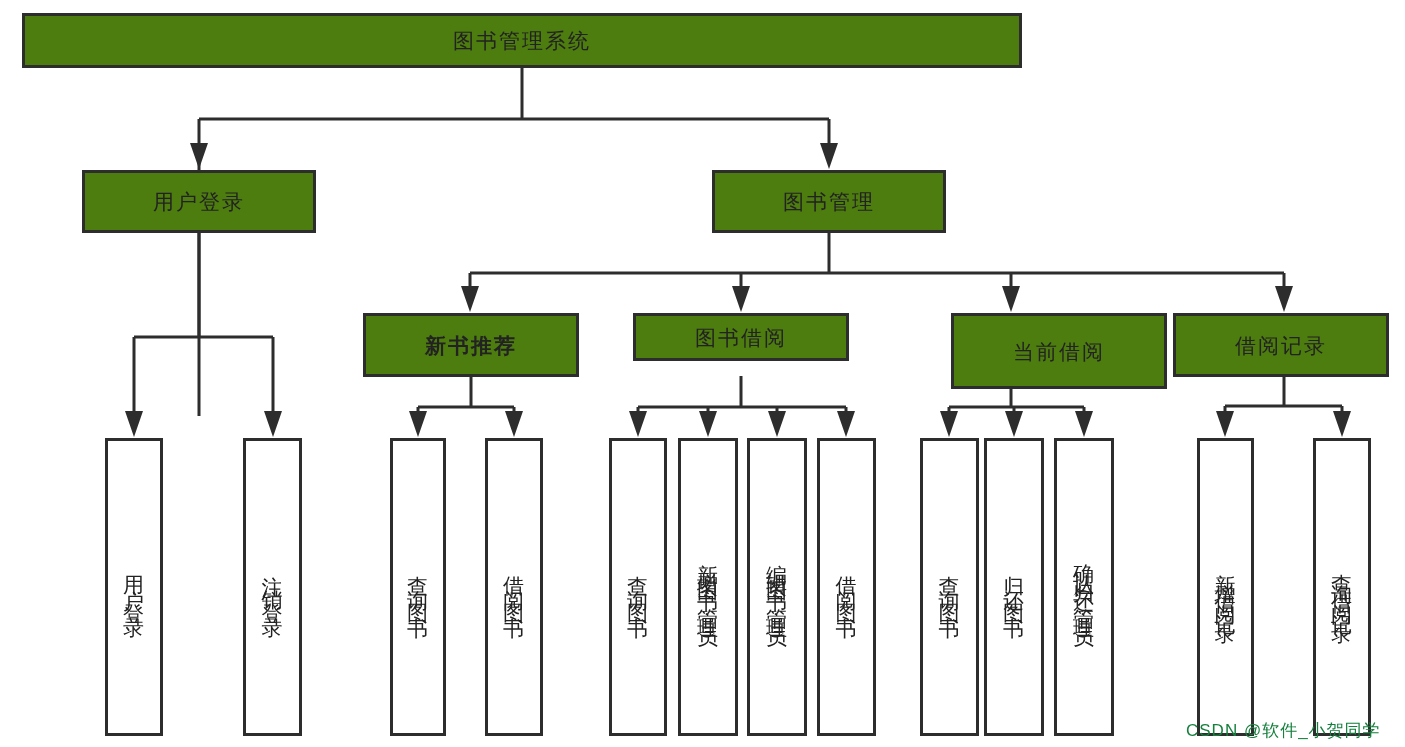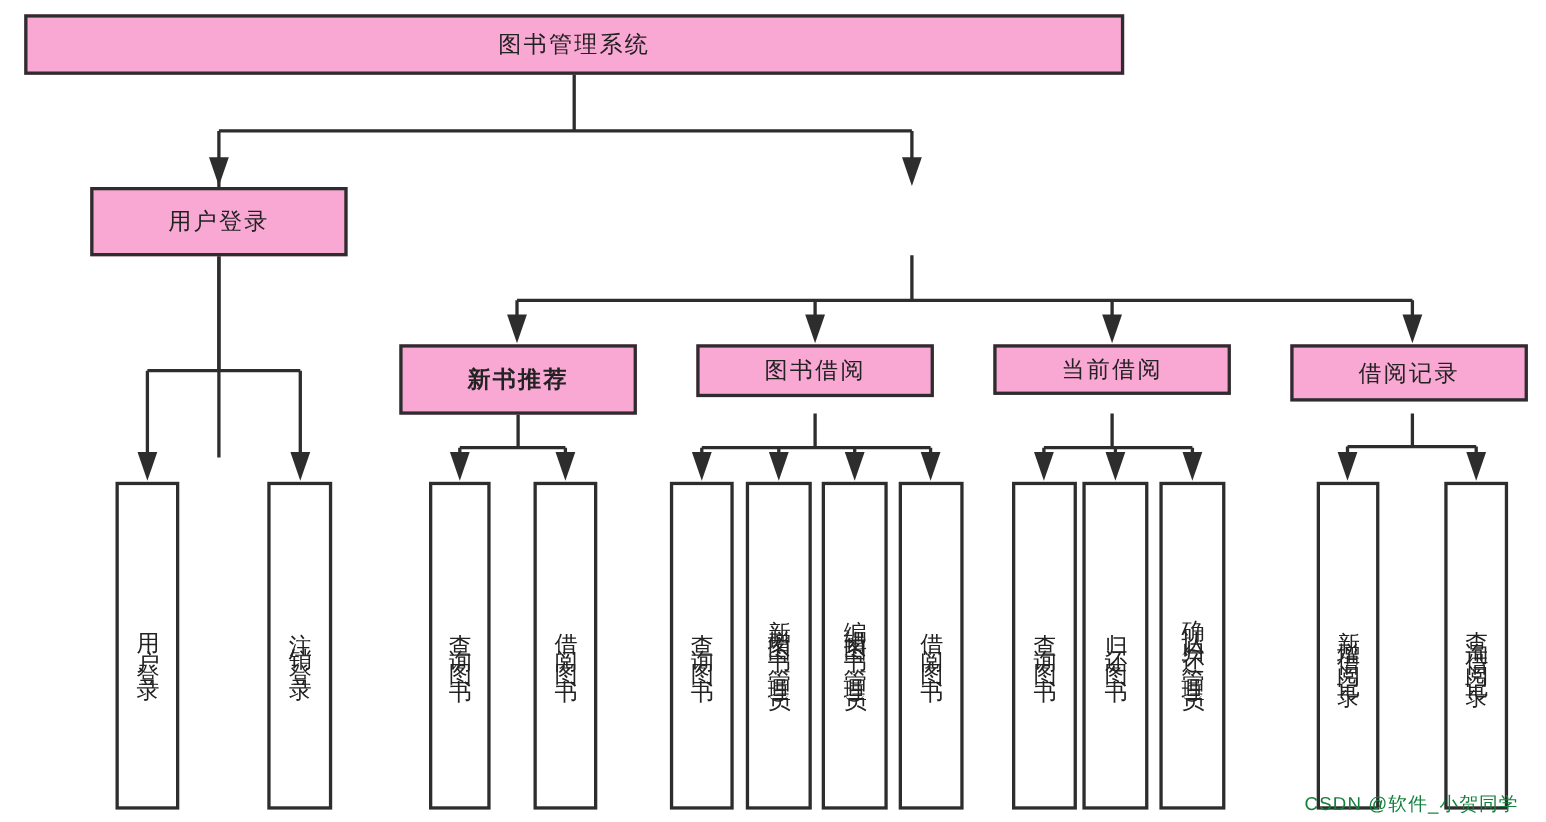--- a/index.html
+++ b/index.html
@@ -3,21 +3,21 @@
 <meta charset="utf-8">
 <style>
   html,body{margin:0;padding:0;background:#ffffff;}
   body{
     width:1405px;height:747px;position:relative;overflow:hidden;
     font-family:"Liberation Sans","DejaVu Sans",sans-serif;
   }
   .stage{position:absolute;left:0;top:0;width:1405px;height:747px;}
   svg.wires{position:absolute;left:0;top:0;z-index:1;}
   .node{
-    position:absolute;z-index:2;background:#f9a8d4;
+    position:absolute;z-index:2;background:#4d7c0f;
     border:3px solid #2d2d2d;box-sizing:border-box;
     display:flex;align-items:center;justify-content:center;
     color:#222222;font-size:21px;letter-spacing:2px;line-height:1;
   }
   .leaf{
     position:absolute;z-index:2;background:#ffffff;
     border:3px solid #2d2d2d;box-sizing:border-box;
     display:flex;align-items:center;justify-content:center;
     color:#222222;font-size:21px;line-height:1;
   }
@@ -77,25 +77,26 @@
       <polygon points="1005,411 1023,411 1014,437"></polygon>
       <polygon points="1075,411 1093,411 1084,437"></polygon>
       <polygon points="1216,411 1234,411 1225,437"></polygon>
       <polygon points="1333,411 1351,411 1342,437"></polygon>
     </g>
   </svg>
 
   <div class="node" style="left:22px;top:13px;width:1000px;height:55px;">图书管理系统</div>
 
   <div class="node" style="left:82px;top:170px;width:234px;height:63px;">用户登录</div>
+  <div class="node" style="left:712px;top:170px;width:234px;height:63px;">图书管理</div>
 
   <div class="node" style="left:363px;top:313px;width:216px;height:64px;font-weight:bold;">新书推荐</div>
   <div class="node" style="left:633px;top:313px;width:216px;height:48px;">图书借阅</div>
-  <div class="node" style="left:903px;top:313px;width:216px;height:46px;">当前借阅</div>
-  <div class="node" style="left:1173px;top:313px;width:216px;height:52px;">借阅记录</div>
+  <div class="node" style="left:951px;top:313px;width:216px;height:76px;">当前借阅</div>
+  <div class="node" style="left:1173px;top:313px;width:216px;height:64px;">借阅记录</div>
 
   <div class="leaf ls-s" style="left:105px;top:438px;width:58px;height:298px;">
     <span>用户登录</span>
     </div>
   <div class="leaf ls-s" style="left:243px;top:438px;width:59px;height:298px;">
     <span>注销登录</span>
     </div>
 
   <div class="leaf ls-s" style="left:390px;top:438px;width:56px;height:298px;">
     <span>查询图书</span>

